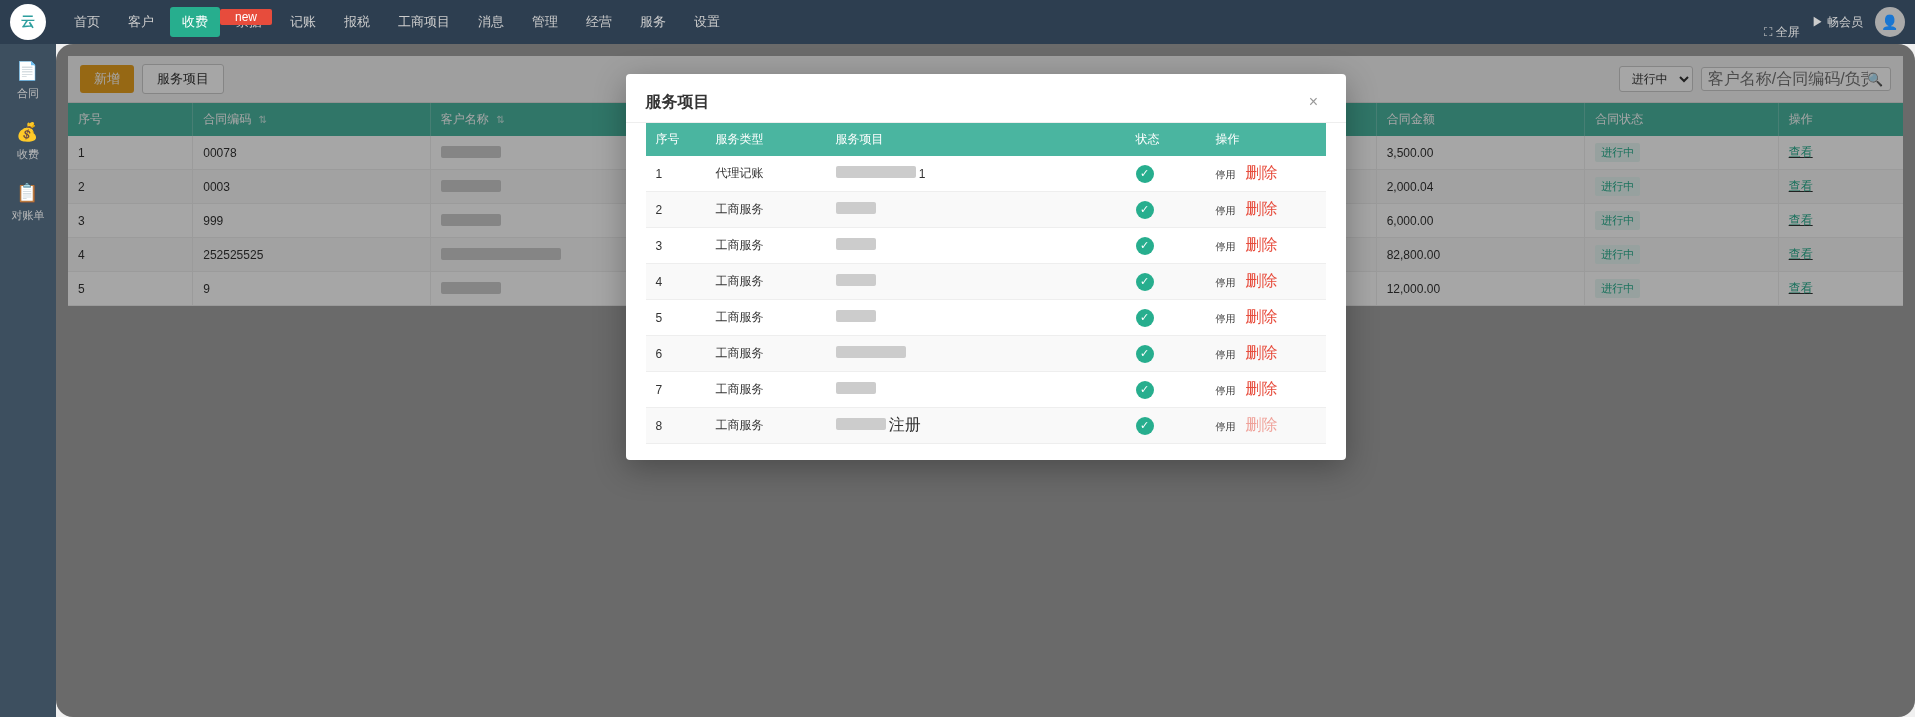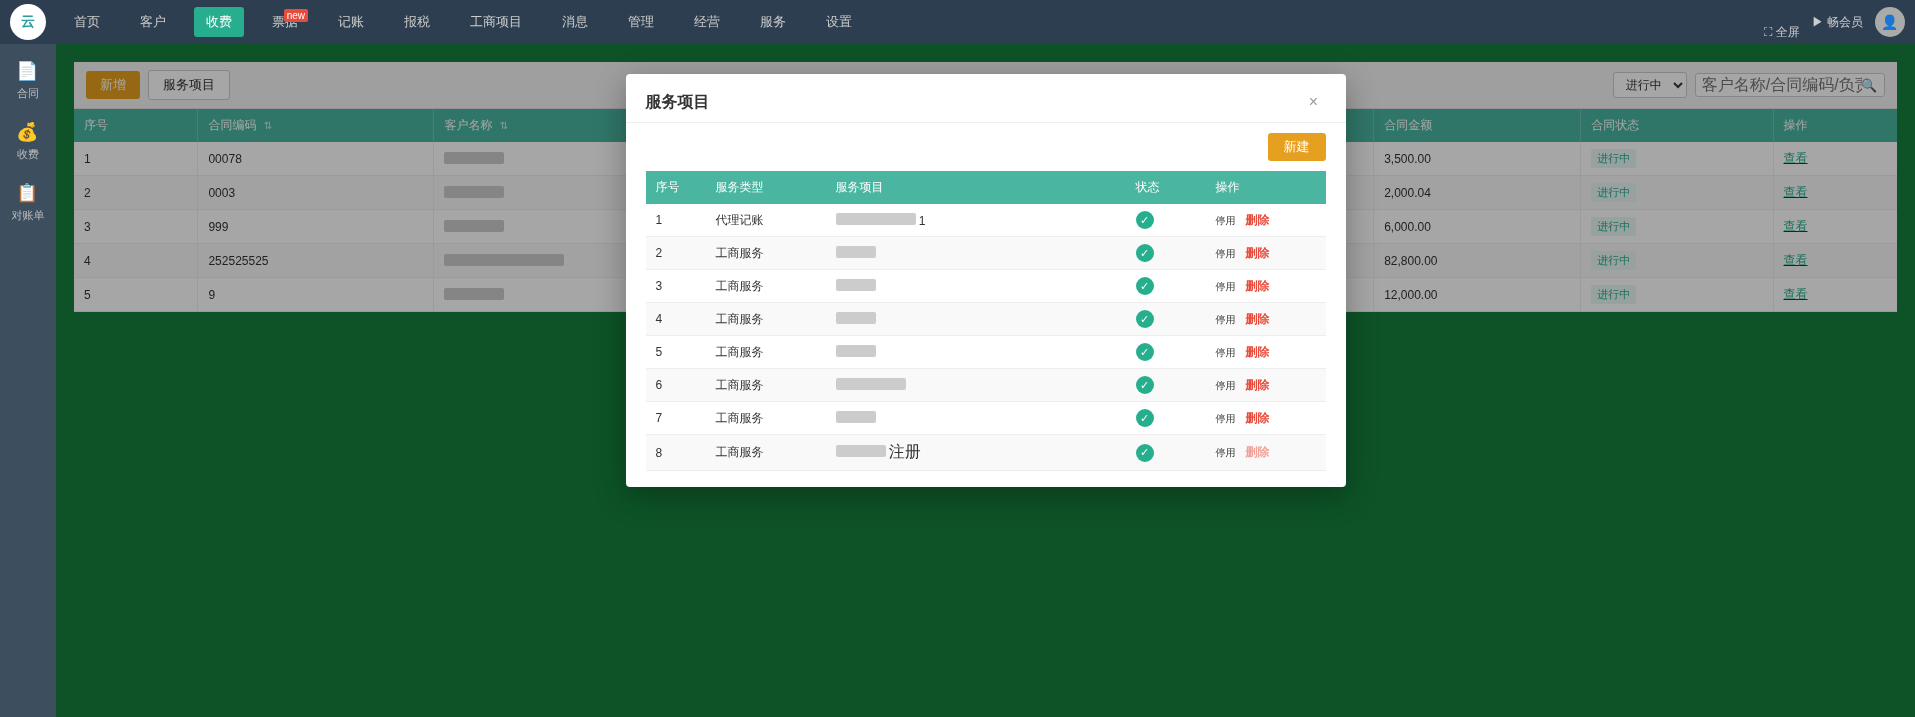--- a/index.html
+++ b/index.html
@@ -10,30 +10,30 @@
       display: flex; align-items: center;
       background: #2d3e50; height: 44px; padding: 0 10px;
       color: #ccc; position: relative; z-index: 100;
     }
     .top-nav .logo {
       width: 36px; height: 36px; margin-right: 16px;
       background: #fff; border-radius: 50%;
       display: flex; align-items: center; justify-content: center;
       color: #2d9e9e; font-weight: bold; font-size: 14px;
     }
-    .nav-items { display: flex; align-items: center; flex: 1; gap: 16px; }
+    .nav-items { display: flex; align-items: center; flex: 1; gap: 4px; }
     .nav-item {
       padding: 6px 12px; color: #ccc; cursor: pointer;
       border-radius: 3px; font-size: 13px; position: relative;
     }
     .nav-item.active { background: #27ae8e; color: #fff; }
     .nav-item .badge-new {
       position: absolute; top: 2px; right: 2px;
       background: #e74c3c; color: #fff;
-      font-size: 10px; padding: 1px 3px; border-radius: 2px;
+      font-size: 12px; padding: 1px 15px; border-radius: 2px;
     }
     .top-nav-right {
       display: flex; align-items: center; gap: 12px; color: #ccc; font-size: 12px;
     }
     .top-nav-right .avatar {
       width: 30px; height: 30px; border-radius: 50%;
       background: #aaa; display: flex; align-items: center; justify-content: center;
       color: #fff; font-size: 14px;
     }
 
@@ -46,21 +46,21 @@
       align-items: center; padding-top: 8px; gap: 4px;
     }
     .sidebar-item {
       display: flex; flex-direction: column; align-items: center;
       padding: 8px 4px; color: #bbb; cursor: pointer; border-radius: 4px;
       width: 52px; text-align: center; font-size: 11px; gap: 4px;
     }
     .sidebar-item .si-icon { font-size: 18px; }
 
     
-    .content-area { flex: 1; background: #15803d; padding: 18px; position: relative; overflow: hidden; }
+    .content-area { flex: 1; background: #a3a3a3; padding: 12px; position: relative; overflow: hidden; border-radius: 17px; }
 
     
     .contract-panel {
       margin: 0; background: #fff; border-radius: 0;
       overflow: hidden;
     }
     .panel-toolbar {
       display: flex; align-items: center; gap: 8px;
       padding: 8px 12px; background: #f5f5f5; border-bottom: 1px solid #e0e0e0;
     }
@@ -156,21 +156,21 @@
       padding: 7px 10px; font-size: 12px; color: #333;
       border-bottom: 1px solid #eee;
     }
     .check-icon {
       display: inline-flex; width: 18px; height: 18px;
       background: #27ae8e; border-radius: 50%;
       align-items: center; justify-content: center;
       color: #fff; font-size: 11px;
     }
     .action-stop { color: #333; cursor: pointer; font-size: 10px; }
-    .action-delete { color: #e74c3c; cursor: pointer; font-size: 12px; font-weight: bold; }
+    .action-delete { color: #e74c3c; cursor: pointer; font-size: 16px; }
     .text-blurred {
       background: #ccc; border-radius: 2px; color: transparent;
       display: inline-block; min-width: 60px; height: 12px;
     }
     .text-blurred-sm {
       background: #ccc; border-radius: 2px; color: transparent;
       display: inline-block; min-width: 40px; height: 12px;
     }
 
     
@@ -335,23 +335,20 @@
         </tbody>
       </table>
     </div>
 
     <div class="overlay">
       <div class="modal">
         <div class="modal-header">
           <span class="modal-title">服务项目</span>
           <button class="modal-close">×</button>
         </div>
-        <div class="modal-toolbar">
-          <button class="btn-new-modal">新建</button>
-        </div>
         <div class="modal-body">
           <table class="modal-table">
             <thead>
               <tr>
                 <th style="width:60px">序号</th>
                 <th style="width:120px">服务类型</th>
                 <th>服务项目</th>
                 <th style="width:80px">状态</th>
                 <th style="width:120px">操作</th>
               </tr>

